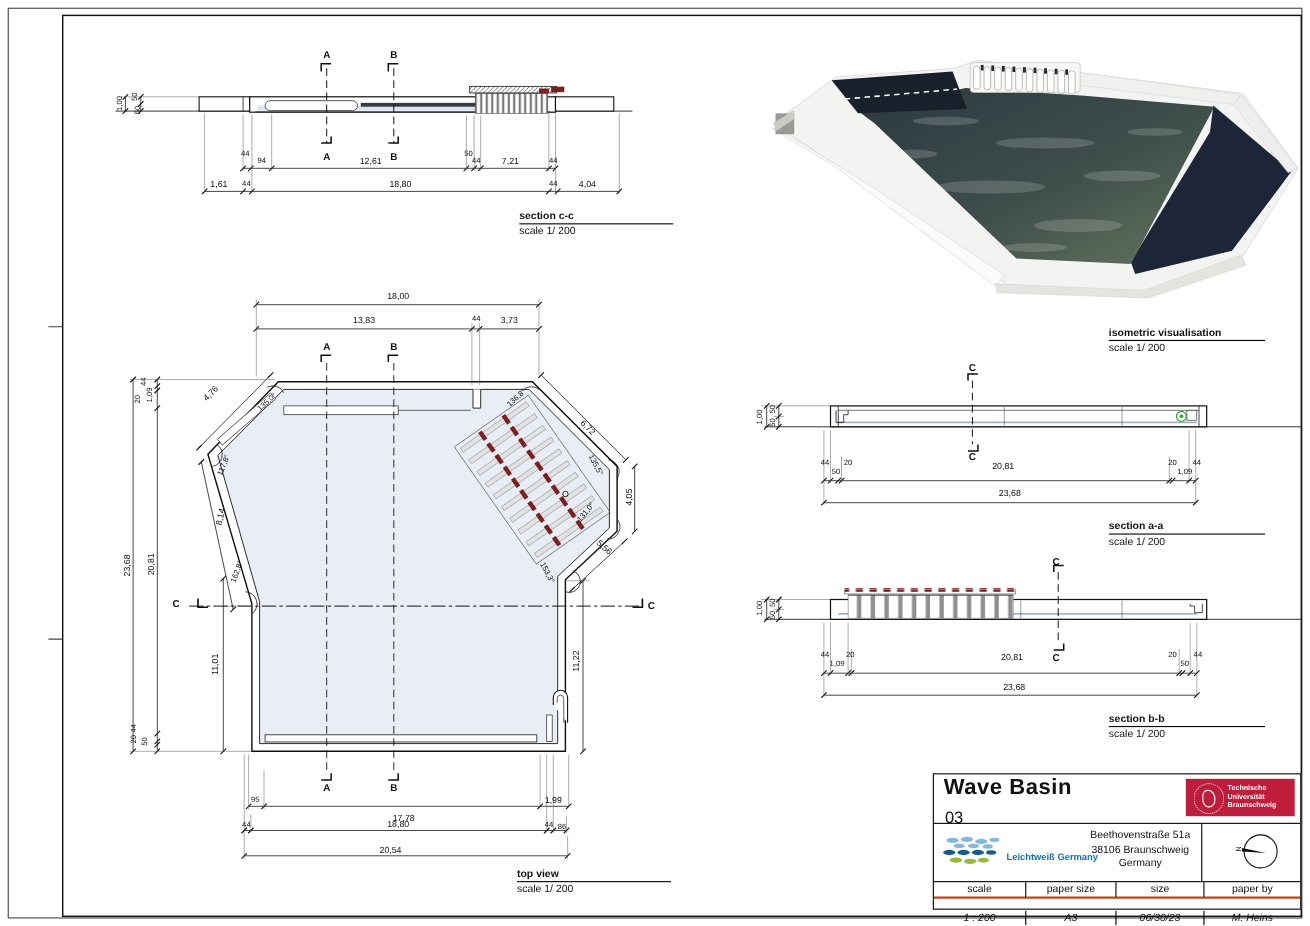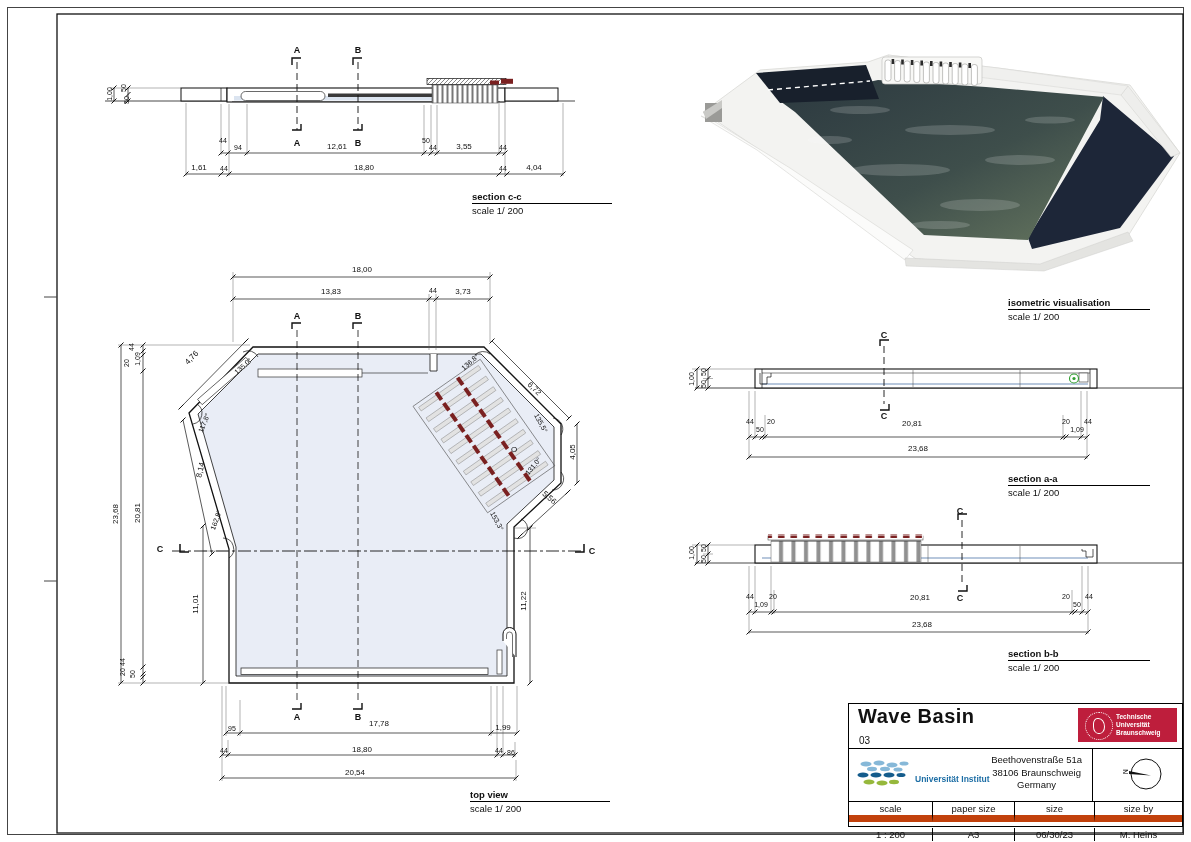--- a/index.html
+++ b/index.html
@@ -9,37 +9,37 @@
   .ann{position:absolute;font-family:"Liberation Sans",sans-serif;color:#111;
        white-space:nowrap;line-height:1;transform-origin:center center;}
   .vlabel{position:absolute;font-size:9.5px;}
   .vlabel .vl-title{font-weight:700;border-bottom:1.2px solid #000;padding-bottom:1px;}
   .vlabel .vl-scale{padding-top:1px;}
   
   #titleblock{position:absolute;left:848px;top:703px;width:335px;height:124px;
               border:1px solid #000;box-sizing:border-box;background:#fff;}
   .tb-row1{position:relative;height:44px;border-bottom:1px solid #000;}
   .tb-title{position:absolute;left:9px;top:1px;font-size:20px;font-weight:700;letter-spacing:.5px;}
-  .tb-num{position:absolute;left:10px;top:31px;font-size:10px;}
+  .tb-num{position:absolute;left:10px;top:31px;font-size:15px;}
   .tu-logo{position:absolute;right:5px;top:4px;width:99px;height:34px;background:#be1e3c;}
   .tu-seal{position:absolute;left:7px;top:4px;width:26px;height:26px;border:1.3px dotted #fff;
            border-radius:50%;}
   .tu-seal:after{content:"";position:absolute;left:7px;top:5px;width:10px;height:14px;
            border:1px solid #fff;border-radius:40% 60% 50% 50%;}
   .tu-text{position:absolute;left:38px;top:5px;font-size:6.5px;line-height:8px;color:#fff;font-weight:700;}
   .tb-row2{position:relative;height:52px;border-bottom:1px solid #000;}
   .lw-logo{position:absolute;left:5px;top:10px;width:60px;height:32px;}
   .lw-name{position:absolute;left:66px;top:25px;font-size:8.5px;color:#1d6ea5;font-weight:700;}
   .tb-address{position:absolute;right:100px;top:5px;text-align:center;font-size:9.5px;line-height:12.5px;margin-left:20px;}
   .tb-north{position:absolute;right:0;top:0;width:89px;height:52px;border-left:1px solid #000;}
   .tb-table{display:grid;grid-template-columns:84px 82px 80px 87px;height:26px;}
-  .tb-cell{border-right:1px solid #000;border-bottom:7px solid #c2410c;text-align:center;
+  .tb-cell{border-right:1px solid #000;border-bottom:2px solid #c2410c;text-align:center;
            font-size:9.5px;padding-top:1px;height:12px;}
   .tb-cell.last{border-right:none;}
-  .tb-cell.val{border-bottom:none;}
+  .tb-cell.val{border-bottom:none;font-style:italic;}
 </style>
 </head>
 <body>
 
 <div id="sheet">
 
 <svg width="1191" height="842" viewBox="0 0 1191 842">
   <defs>
     <pattern id="vstripe" width="5" height="18" patternUnits="userSpaceOnUse">
       <rect width="5" height="18" fill="#fff"></rect>
@@ -267,21 +267,21 @@
       <span class="ann" style="left: 297px; top: 143px; font-size: 9px; font-weight: 700; transform: translate(-50%, -50%) rotate(0deg);">A</span>
       <span class="ann" style="left: 358px; top: 143px; font-size: 9px; font-weight: 700; transform: translate(-50%, -50%) rotate(0deg);">B</span>
       <span class="ann" style="left: 109px; top: 94px; font-size: 7px; transform: translate(-50%, -50%) rotate(-90deg);">1,00</span>
       <span class="ann" style="left: 123px; top: 88px; font-size: 7px; transform: translate(-50%, -50%) rotate(-90deg);">50</span>
       <span class="ann" style="left: 126px; top: 100px; font-size: 7px; transform: translate(-50%, -50%) rotate(-90deg);">50</span>
       <span class="ann" style="left: 223px; top: 140px; font-size: 7px; transform: translate(-50%, -50%) rotate(0deg);">44</span>
       <span class="ann" style="left: 238px; top: 147px; font-size: 7px; transform: translate(-50%, -50%) rotate(0deg);">94</span>
       <span class="ann" style="left: 337px; top: 147px; font-size: 8px; transform: translate(-50%, -50%) rotate(0deg);">12,61</span>
       <span class="ann" style="left: 426px; top: 140px; font-size: 7px; transform: translate(-50%, -50%) rotate(0deg);">50</span>
       <span class="ann" style="left: 433px; top: 147px; font-size: 7px; transform: translate(-50%, -50%) rotate(0deg);">44</span>
-      <span class="ann" style="left: 464px; top: 147px; font-size: 8px; transform: translate(-50%, -50%) rotate(0deg);">3,55</span>
+      <span class="ann" style="left: 464px; top: 147px; font-size: 8px; transform: translate(-50%, -50%) rotate(0deg);">7,21</span>
       <span class="ann" style="left: 503px; top: 147px; font-size: 7px; transform: translate(-50%, -50%) rotate(0deg);">44</span>
       <span class="ann" style="left: 199px; top: 168px; font-size: 8px; transform: translate(-50%, -50%) rotate(0deg);">1,61</span>
       <span class="ann" style="left: 224px; top: 168px; font-size: 7px; transform: translate(-50%, -50%) rotate(0deg);">44</span>
       <span class="ann" style="left: 364px; top: 168px; font-size: 8px; transform: translate(-50%, -50%) rotate(0deg);">18,80</span>
       <span class="ann" style="left: 503px; top: 168px; font-size: 7px; transform: translate(-50%, -50%) rotate(0deg);">44</span>
       <span class="ann" style="left: 534px; top: 168px; font-size: 8px; transform: translate(-50%, -50%) rotate(0deg);">4,04</span>
       <span class="ann" style="left: 362px; top: 270px; font-size: 8px; transform: translate(-50%, -50%) rotate(0deg);">18,00</span>
       <span class="ann" style="left: 331px; top: 292px; font-size: 8px; transform: translate(-50%, -50%) rotate(0deg);">13,83</span>
       <span class="ann" style="left: 433px; top: 290px; font-size: 7px; transform: translate(-50%, -50%) rotate(0deg);">44</span>
       <span class="ann" style="left: 463px; top: 292px; font-size: 8px; transform: translate(-50%, -50%) rotate(0deg);">3,73</span>
@@ -308,21 +308,21 @@
       <span class="ann" style="left: 470px; top: 362px; font-size: 7px; transform: translate(-50%, -50%) rotate(-42deg);">136,8°</span>
       <span class="ann" style="left: 534px; top: 389px; font-size: 8px; transform: translate(-50%, -50%) rotate(45deg);">6,72</span>
       <span class="ann" style="left: 541px; top: 423px; font-size: 7px; transform: translate(-50%, -50%) rotate(62deg);">135,5°</span>
       <span class="ann" style="left: 573px; top: 452px; font-size: 8px; transform: translate(-50%, -50%) rotate(-90deg);">4,05</span>
       <span class="ann" style="left: 533px; top: 466px; font-size: 7px; transform: translate(-50%, -50%) rotate(-50deg);">131,0°</span>
       <span class="ann" style="left: 514px; top: 450px; font-size: 8px; transform: translate(-50%, -50%) rotate(0deg);">O</span>
       <span class="ann" style="left: 549px; top: 498px; font-size: 8px; transform: translate(-50%, -50%) rotate(41deg);">5,56</span>
       <span class="ann" style="left: 497px; top: 521px; font-size: 7px; transform: translate(-50%, -50%) rotate(62deg);">153,3°</span>
       <span class="ann" style="left: 524px; top: 601px; font-size: 8px; transform: translate(-50%, -50%) rotate(-90deg);">11,22</span>
       <span class="ann" style="left: 232px; top: 728px; font-size: 7px; transform: translate(-50%, -50%) rotate(0deg);">95</span>
-      <span class="ann" style="left: 367px; top: 724px; font-size: 8px; transform: translate(-50%, -50%) rotate(0deg); margin-left: 12px;">17,78</span>
+      <span class="ann" style="left: 367px; top: 744px; font-size: 8px; transform: translate(-50%, -50%) rotate(0deg);">17,78</span>
       <span class="ann" style="left: 503px; top: 728px; font-size: 8px; transform: translate(-50%, -50%) rotate(0deg);">1,99</span>
       <span class="ann" style="left: 224px; top: 750px; font-size: 7px; transform: translate(-50%, -50%) rotate(0deg);">44</span>
       <span class="ann" style="left: 362px; top: 750px; font-size: 8px; transform: translate(-50%, -50%) rotate(0deg);">18,80</span>
       <span class="ann" style="left: 499px; top: 750px; font-size: 7px; transform: translate(-50%, -50%) rotate(0deg);">44</span>
       <span class="ann" style="left: 511px; top: 752px; font-size: 7px; transform: translate(-50%, -50%) rotate(0deg);">86</span>
       <span class="ann" style="left: 355px; top: 773px; font-size: 8px; transform: translate(-50%, -50%) rotate(0deg);">20,54</span>
       <span class="ann" style="left: 884px; top: 335px; font-size: 9px; font-weight: 700; transform: translate(-50%, -50%) rotate(0deg);">C</span>
       <span class="ann" style="left: 884px; top: 416px; font-size: 9px; font-weight: 700; transform: translate(-50%, -50%) rotate(0deg);">C</span>
       <span class="ann" style="left: 691px; top: 379px; font-size: 7px; transform: translate(-50%, -50%) rotate(-90deg);">1,00</span>
       <span class="ann" style="left: 703px; top: 372px; font-size: 7px; transform: translate(-50%, -50%) rotate(-90deg);">50</span>
@@ -402,39 +402,39 @@
           <ellipse cx="35" cy="16" rx="5.5" ry="2.4"></ellipse>
               <ellipse cx="47" cy="16" rx="4.5" ry="2"></ellipse>
         </g>
         <g fill="#96b83c">
           <ellipse cx="15" cy="23" rx="5.5" ry="2.4"></ellipse>
               <ellipse cx="28" cy="24" rx="5.5" ry="2.4"></ellipse>
           <ellipse cx="40" cy="23" rx="5" ry="2.2"></ellipse>
         </g>
       </svg>
     </div>
-    <span class="lw-name">Universität Institut</span>
+    <span class="lw-name">Leichtweiß Germany</span>
     <div class="tb-address">
       <div>Beethovenstraße 51a</div>
       <div>38106 Braunschweig</div>
       <div>Germany</div>
     </div>
     <div class="tb-north">
       <svg width="89" height="52" viewBox="0 0 89 52">
         <circle cx="53" cy="25" r="15" fill="none" stroke="#111" stroke-width="1"></circle>
         <polygon points="36,22 58,26.5 36,25" fill="#111"></polygon>
         <text x="32" y="28" font-size="6.5" font-family="Liberation Sans, sans-serif" transform="rotate(-90 32 25)">N</text>
       </svg>
     </div>
   </div>
   <div class="tb-table">
     <div class="tb-cell">scale</div>
     <div class="tb-cell">paper size</div>
     <div class="tb-cell">size</div>
-    <div class="tb-cell last">size by</div>
+    <div class="tb-cell last">paper by</div>
   </div>
   <div class="tb-table">
     <div class="tb-cell val">1 : 200</div>
     <div class="tb-cell val">A3</div>
     <div class="tb-cell val">06/30/23</div>
     <div class="tb-cell val last">M. Heins</div>
   </div>
 </div>
 
 </div>

